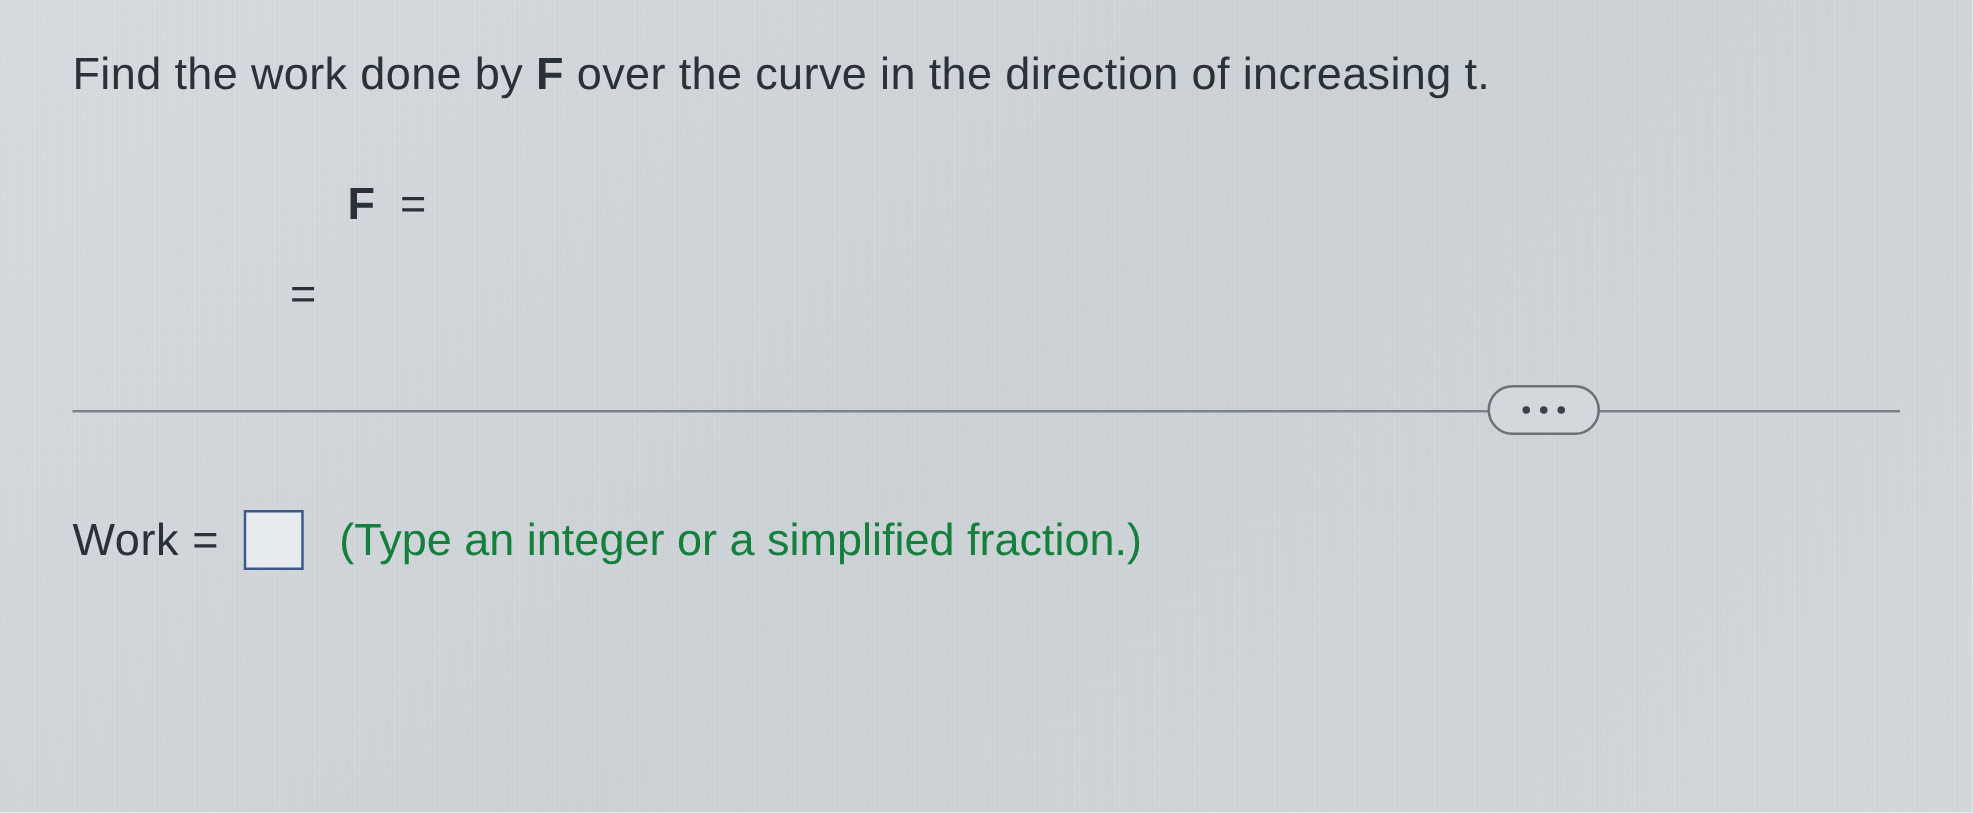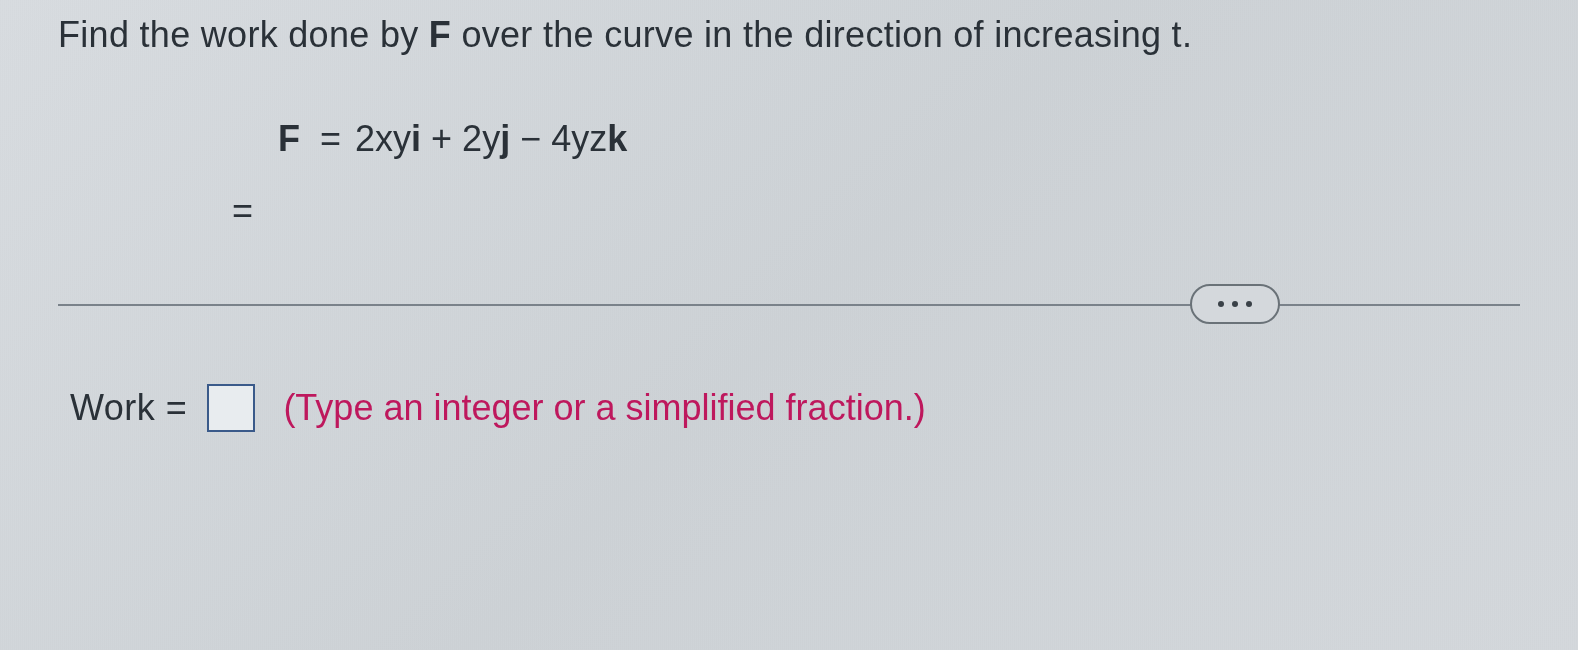--- a/index.html
+++ b/index.html
@@ -21,21 +21,21 @@
       top: 0;
       left: 0;
       right: 0;
       bottom: 0;
       background-image: 
         repeating-linear-gradient(0deg, rgba(255,255,255,0.02) 0px, transparent 1px, transparent 2px),
         repeating-linear-gradient(90deg, rgba(0,0,0,0.02) 0px, transparent 1px, transparent 2px);
       pointer-events: none;
     }
     .container {
-      padding: 12px 58px;
+      padding: 36px 58px;
       position: relative;
     }
     .question-text {
       font-size: 36px;
       color: #2a3138;
       letter-spacing: 0.3px;
       margin-bottom: 46px;
       line-height: 1.3;
     }
     .bold-F {
@@ -106,55 +106,51 @@
       background: #3a4148;
       border-radius: 50%;
     }
     .answer-row {
       display: flex;
       align-items: center;
       font-size: 36px;
       color: #2a3138;
       gap: 20px;
       margin-top: -10px;
-      margin-left: 12px;
     }
     .work-label {
       color: #2a3138;
       letter-spacing: 0.5px;
     }
     .answer-input {
       width: 48px;
       height: 48px;
       border: 2px solid #3a5a8a;
       background: #e8ecef;
       font-size: 28px;
       text-align: center;
       outline: none;
     }
     .hint-text {
-      color: #be185d;
+      color: #15803d;
       margin-left: 8px;
     }
   </style>
 </head>
 <body>
 
 <div class="container">
   <div class="question-text">
     <span>Find the work done by </span><span class="bold-F">F</span><span> over the curve in the direction of increasing t.</span>
   </div>
 
   <div class="equations">
     <div class="eq-line">
       <span class="eq-label">F</span>
       <span class="eq-equals">=</span>
-      <span>
-        <span>2xy</span><span class="vec-i">i</span><span> + </span><span>2y</span><span class="vec-j">j</span><span> − </span><span>4yz</span><span class="vec-k">k</span>
-      </span>
     </div>
 
     <div class="eq-line">
       <span class="eq-equals">=</span>
     </div>
   </div>
 
   <div class="divider-row">
     <hr class="divider-line">
     <div class="ellipsis-btn">

